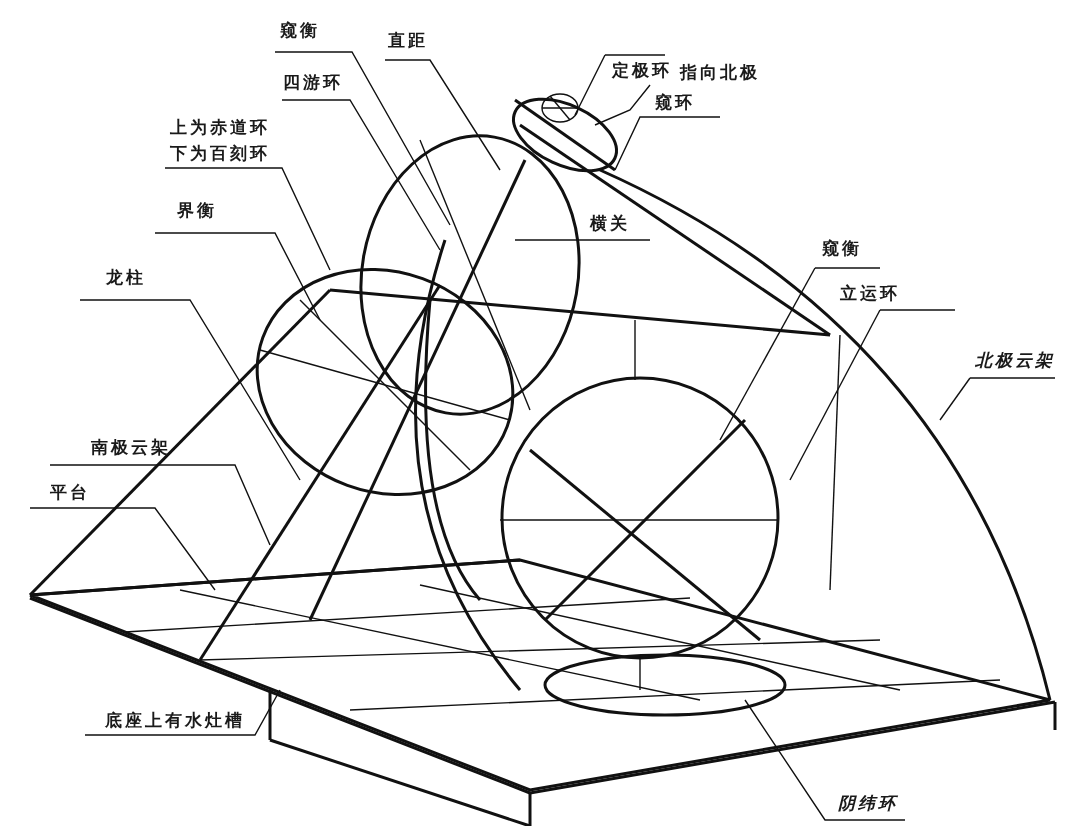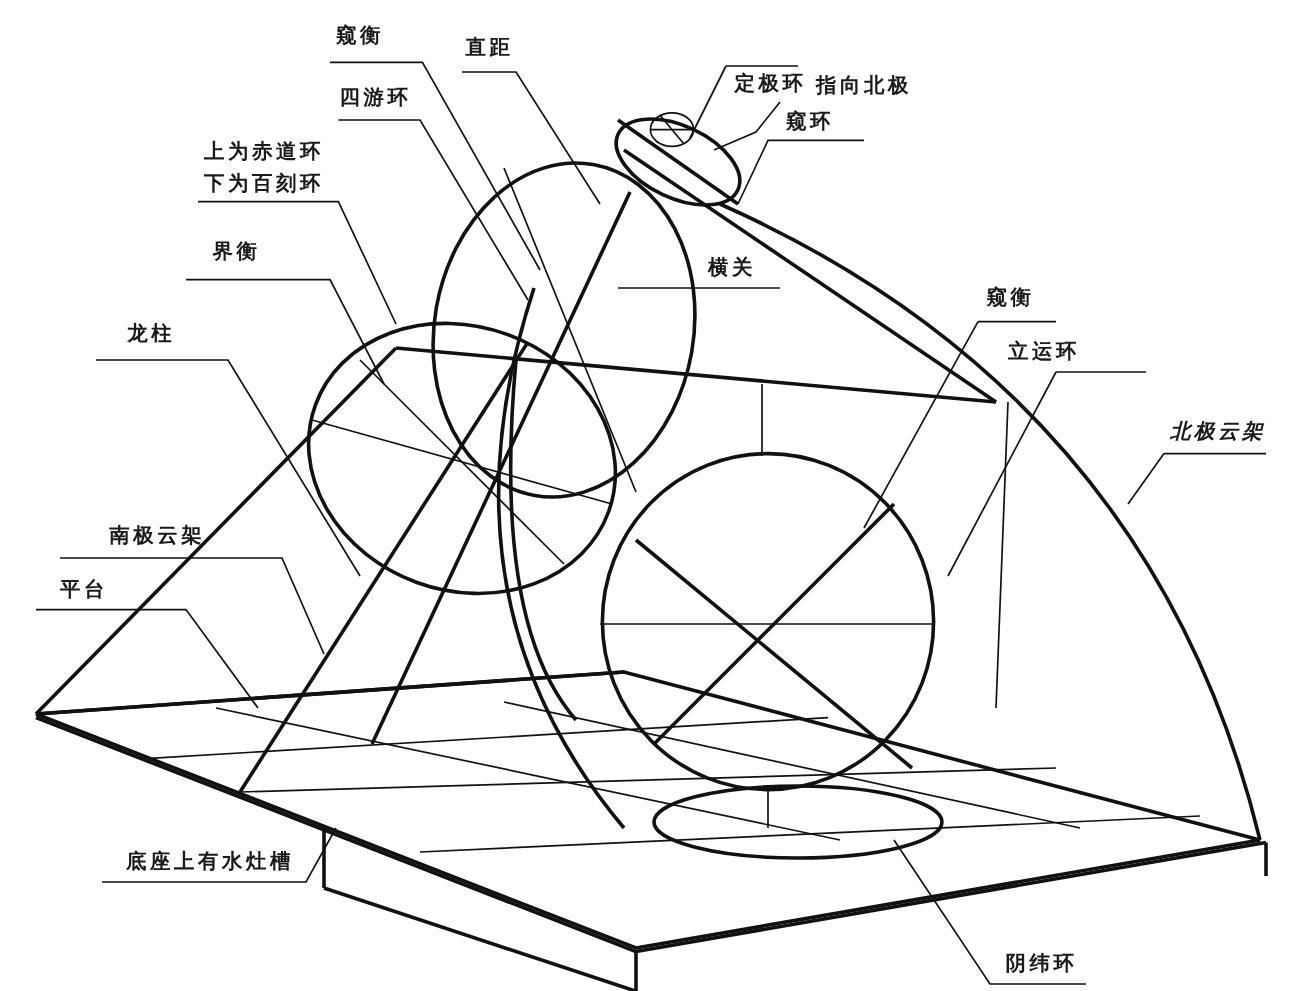--- a/index.html
+++ b/index.html
@@ -105,15 +105,15 @@
 <div class="lbl" style="left:170px;top:117px;text-align:center;">上为赤道环</div>
 <div class="lbl" style="left:170px;top:143px;">下为百刻环</div>
 <div class="lbl" style="left:177px;top:200px;">界衡</div>
 <div class="lbl" style="left:590px;top:213px;">横关</div>
 <div class="lbl" style="left:106px;top:268px;font-family:Liberation Serif, serif;">龙柱</div>
 <div class="lbl" style="left:822px;top:238px;">窥衡</div>
 <div class="lbl" style="left:840px;top:283px;text-align:right;">立运环</div>
 <div class="lbl" style="left:975px;top:350px;font-style:italic;">北极云架</div>
 <div class="lbl" style="left:52px;top:437px;margin-left:39px;">南极云架</div>
 <div class="lbl" style="left:50px;top:482px;">平台</div>
-<div class="lbl" style="left:105px;top:710px;font-family:Liberation Mono, monospace;">底座上有水灶槽</div>
-<div class="lbl" style="left:838px;top:793px;">阴纬环</div>
+<div class="lbl" style="left:105px;top:710px;">底座上有水灶槽</div>
+<div class="lbl" style="left:838px;top:793px;font-style:italic;">阴纬环</div>
 </div>
 
 </body></html>

